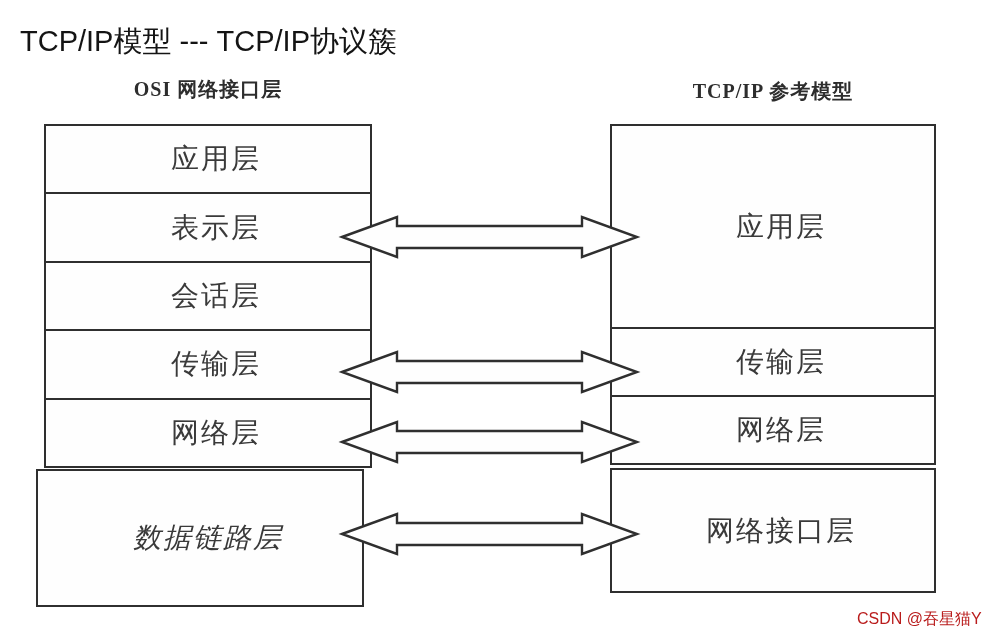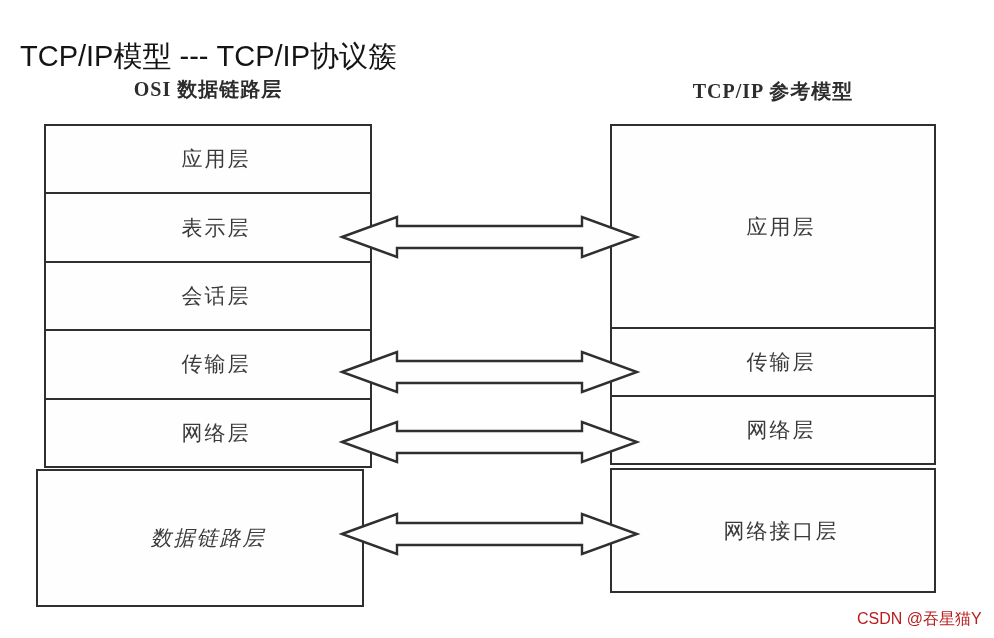--- a/index.html
+++ b/index.html
@@ -8,21 +8,21 @@
     position: relative;
     width: 994px;
     height: 638px;
     background: #ffffff;
     font-family: "Liberation Sans", "DejaVu Sans", sans-serif;
     overflow: hidden;
   }
   .page-title {
     position: absolute;
     left: 20px;
-    top: 37px;
+    top: 22px;
     font-size: 29px;
     font-weight: 500;
     color: #141414;
     letter-spacing: 0px;
     white-space: nowrap;
   }
   .col-header {
     position: absolute;
     text-align: center;
     font-family: "Liberation Serif", "DejaVu Serif", serif;
@@ -46,21 +46,21 @@
   .stack-box.osi-lower   { left: 36px;  top: 469px; width: 328px; height: 138px; font-style: italic; }
   .stack-box.tcpip-upper { left: 610px; top: 124px; width: 326px; height: 341px; }
   .stack-box.tcpip-lower { left: 610px; top: 468px; width: 326px; height: 125px; }
 
   .layer-row {
     flex: 1 1 0;
     display: flex;
     align-items: center;
     justify-content: center;
     font-family: "Liberation Serif", "DejaVu Serif", serif;
-    font-size: 21px;
+    font-size: 28px;
     color: #3a3a3a;
     letter-spacing: 2px;
     padding-left: 16px;
   }
   .stack-box .layer-row:not(:last-child) { border-bottom: 2px solid #2f2f2f; }
 
   .arrows-layer {
     position: absolute;
     left: 0; top: 0;
     width: 994px; height: 638px;
@@ -75,21 +75,21 @@
     white-space: nowrap;
   }
 </style>
 </head>
 <body>
 
 <div class="canvas">
 
   <div class="page-title">TCP/IP模型 --- TCP/IP协议簇</div>
 
-  <div class="col-header osi">OSI 数据链路层</div>
+  <div class="col-header osi">OSI 网络接口层</div>
   <div class="col-header tcpip">TCP/IP 参考模型</div>
 
   <div class="stack-box osi-upper">
     <div class="layer-row">应用层</div>
     <div class="layer-row">表示层</div>
     <div class="layer-row">会话层</div>
     <div class="layer-row">传输层</div>
     <div class="layer-row">网络层</div>
   </div>
 

